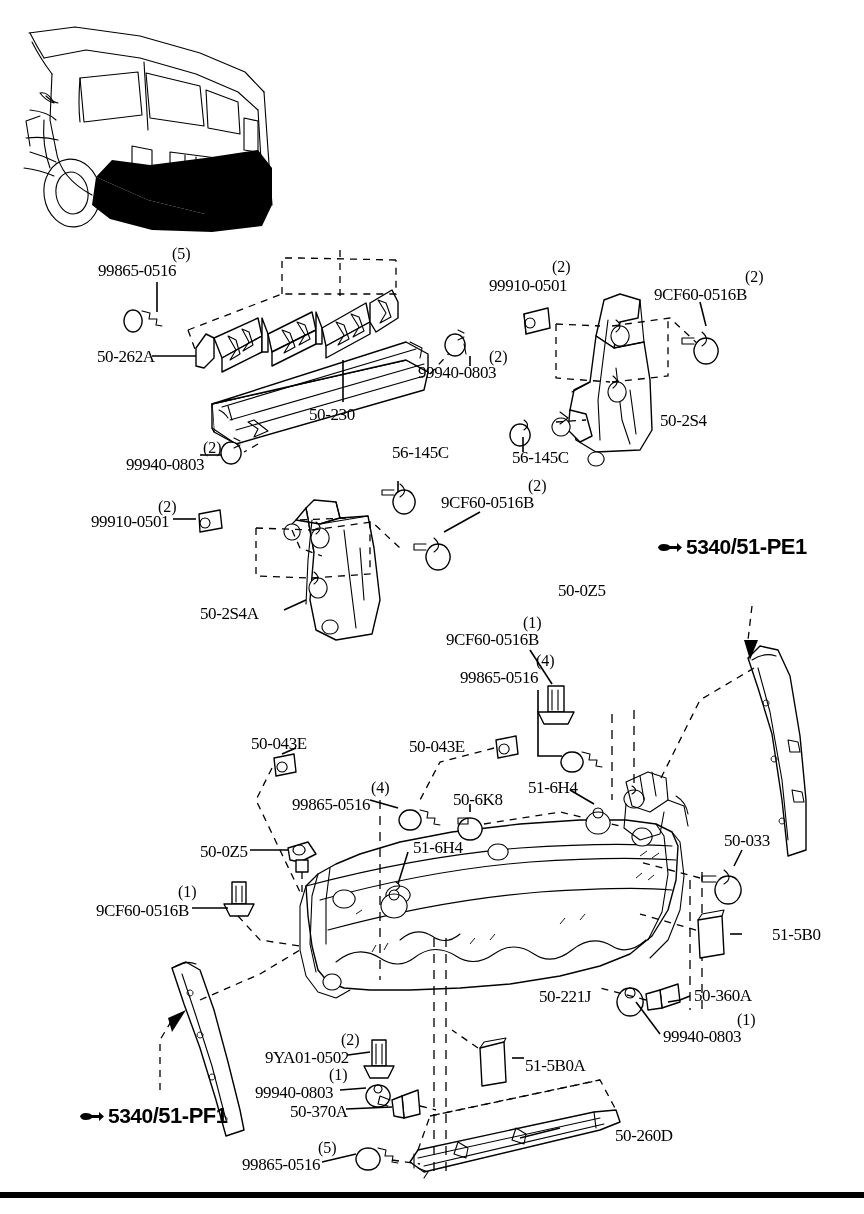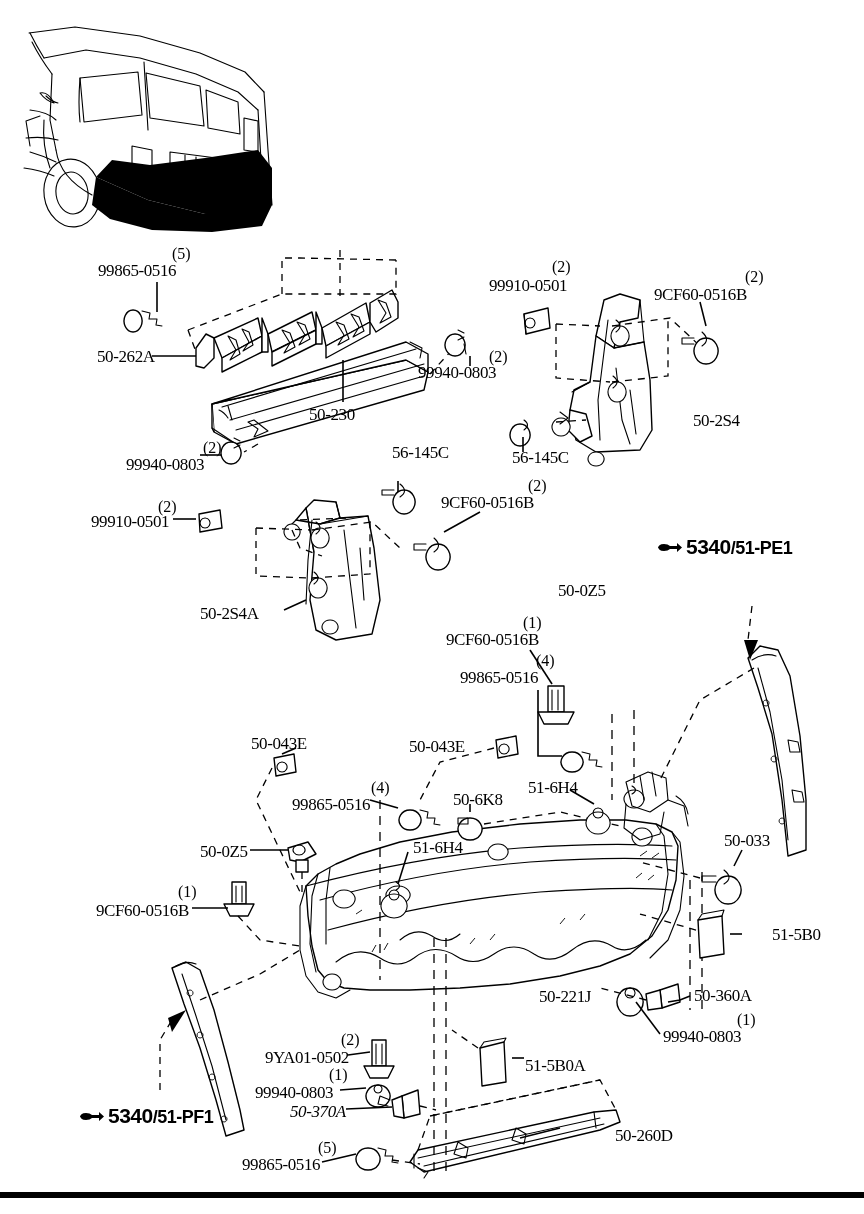--- a/index.html
+++ b/index.html
@@ -5,21 +5,21 @@
   html,body{margin:0;padding:0;background:#fff;}
   body{font-family:"Liberation Serif",serif;}
   #page{position:relative;width:864px;height:1214px;background:#ffffff;overflow:hidden;}
   #art{position:absolute;left:0;top:0;width:864px;height:1214px;}
   .lbl{position:absolute;white-space:nowrap;font-family:"Liberation Serif",serif;
        font-size:17px;color:#000;letter-spacing:-0.4px;line-height:1;}
   .qty{position:absolute;white-space:nowrap;font-family:"Liberation Serif",serif;
        font-size:16px;color:#000;line-height:1;}
   .ref{position:absolute;white-space:nowrap;font-family:"Liberation Sans",sans-serif;
        font-size:21px;font-weight:bold;color:#000;line-height:1;letter-spacing:-0.5px;}
-  .ref .sub{font-size:18px;}
+  .ref .sub{font-size:22px;}
   .handicon{display:inline-block;vertical-align:-3px;margin-right:4px;}
   #footrule{position:absolute;left:0;top:1192px;width:864px;height:6px;background:#000;}
 </style>
 </head>
 <body>
 
 <div id="page">
 
   <svg id="art" viewBox="0 0 864 1214" xmlns="http://www.w3.org/2000/svg">
     <defs>
@@ -416,21 +416,21 @@
 
     <span class="lbl" style="left:126px;top:456px;">99940-0803</span>
     <span class="qty" style="left:203px;top:440px;">(2)</span>
 
     <span class="lbl" style="left:489px;top:277px;">99910-0501</span>
     <span class="qty" style="left:552px;top:259px;">(2)</span>
 
     <span class="lbl" style="left:654px;top:286px;">9CF60-0516B</span>
     <span class="qty" style="left:745px;top:269px;">(2)</span>
 
-    <span class="lbl" style="left:693px;top:412px;">50-2S4</span>
+    <span class="lbl" style="left:660px;top:412px;">50-2S4</span>
 
     <span class="lbl" style="left:512px;top:449px;">56-145C</span>
     <span class="lbl" style="left:392px;top:444px;">56-145C</span>
 
     <span class="lbl" style="left:91px;top:513px;">99910-0501</span>
     <span class="qty" style="left:158px;top:499px;">(2)</span>
 
     <span class="lbl" style="left:441px;top:494px;">9CF60-0516B</span>
     <span class="qty" style="left:528px;top:478px;">(2)</span>
 
@@ -469,21 +469,21 @@
 
     <span class="lbl" style="left:539px;top:988px;">50-221J</span>
     <span class="lbl" style="left:525px;top:1057px;">51-5B0A</span>
 
     <span class="lbl" style="left:265px;top:1049px;">9YA01-0502</span>
     <span class="qty" style="left:341px;top:1032px;">(2)</span>
 
     <span class="lbl" style="left:255px;top:1084px;">99940-0803</span>
     <span class="qty" style="left:329px;top:1067px;">(1)</span>
 
-    <span class="lbl" style="left:290px;top:1103px;font-style:italic;">50-370A</span>
+    <span class="lbl" style="left:290px;top:1103px;">50-370A</span>
     <span class="lbl" style="left:567px;top:1127px;margin-left:48px;">50-260D</span>
 
     <span class="lbl" style="left:242px;top:1156px;">99865-0516</span>
     <span class="qty" style="left:318px;top:1140px;">(5)</span>
   </div>
 
   <div class="ref" style="left:656px;top:536px;">
     <span class="handicon">
       <svg width="26" height="16" viewBox="0 0 26 16">
         <path d="M2 8 q0 -5 6 -5 q4 0 6 2 l7 0 l0 -3 l5 4.5 l-5 4.5 l0 -3 l-7 0

